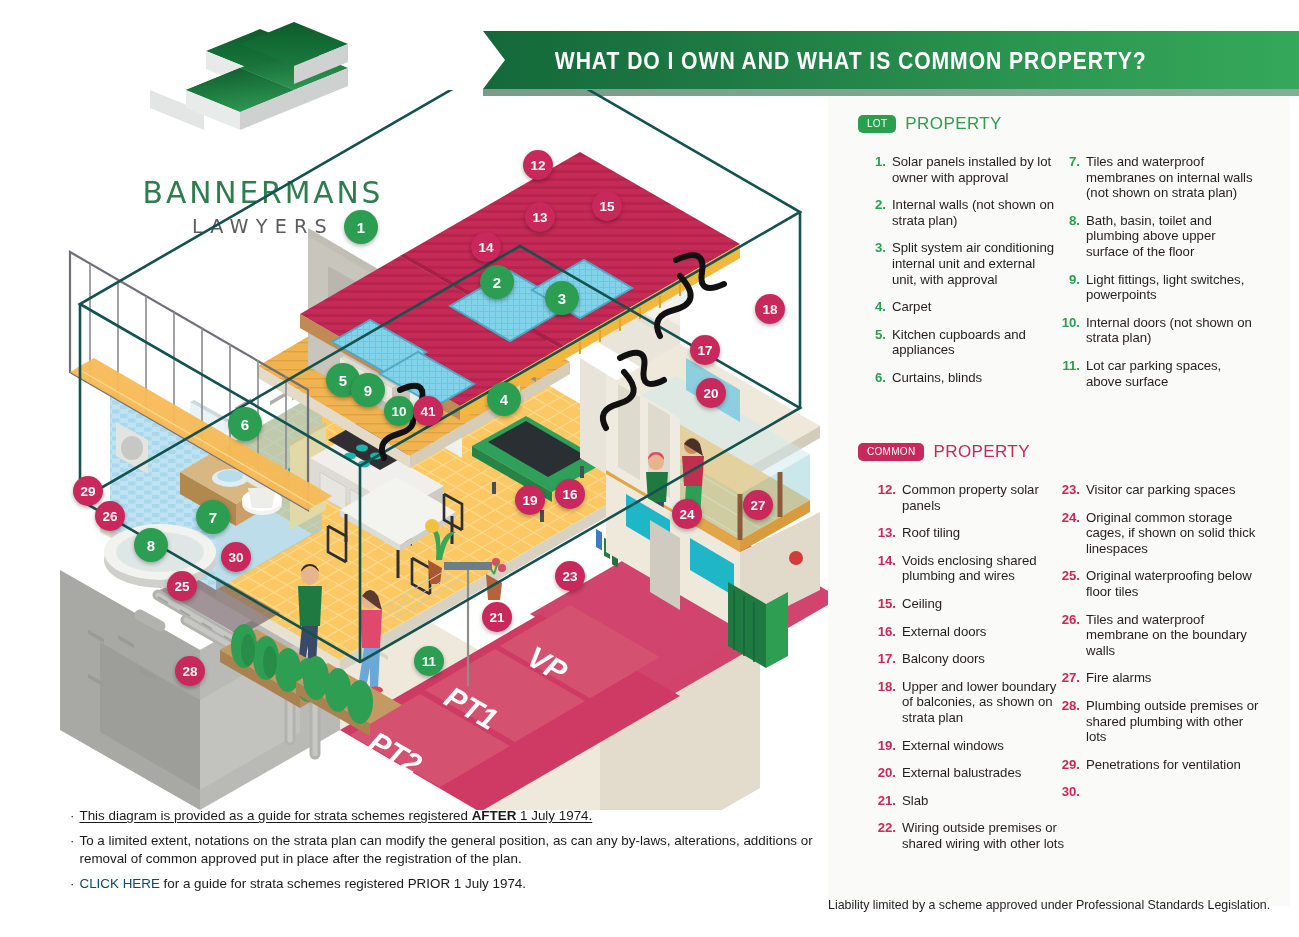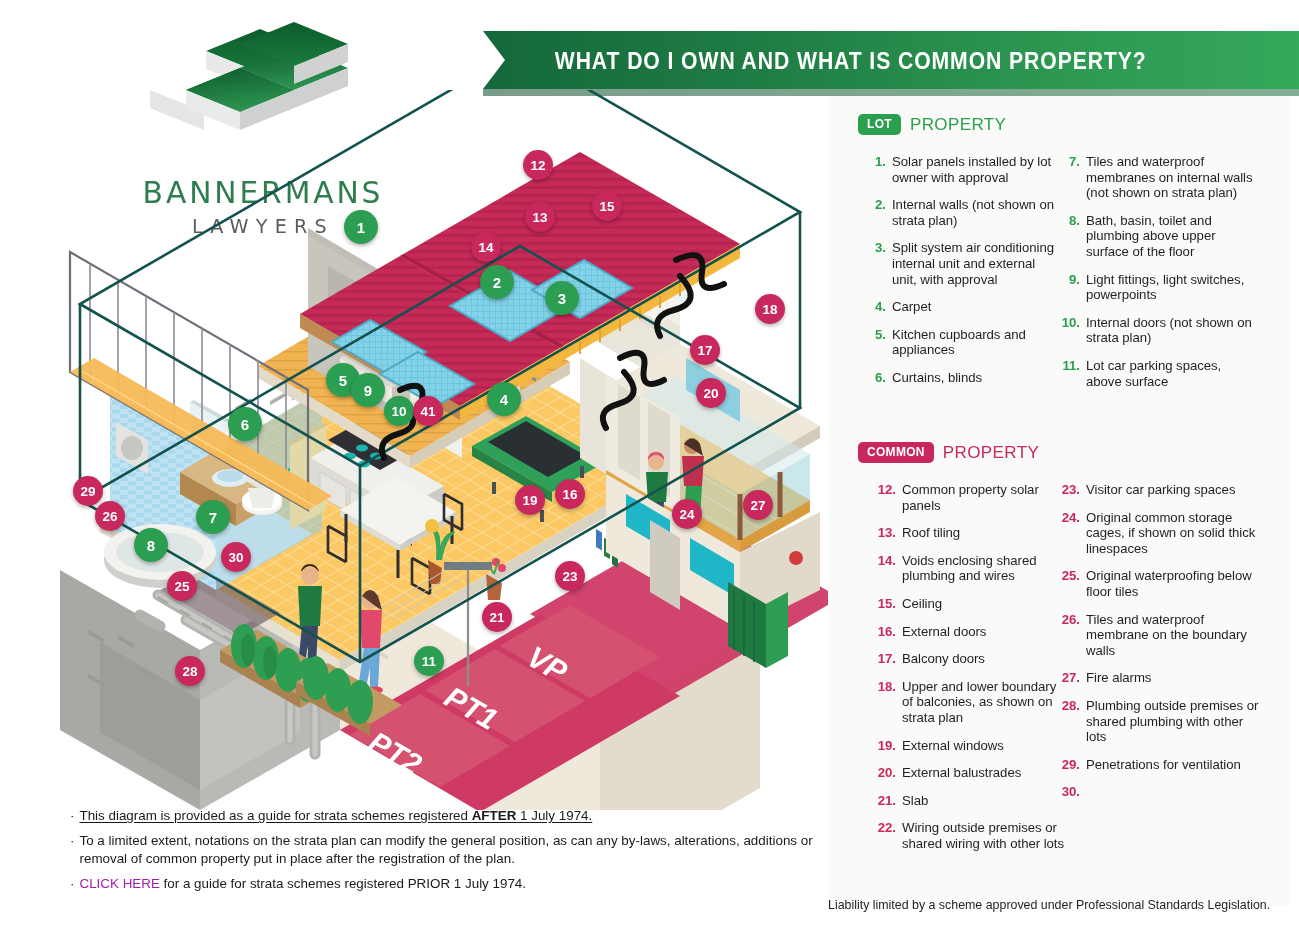--- a/index.html
+++ b/index.html
@@ -54,21 +54,21 @@
   }
 
   
   .legend {
     position: absolute; left: 828px; top: 96px;
     width: 462px; height: 810px;
     background: #fafaf8;
   }
   .legend-head { position: absolute; display: flex; align-items: center; gap: 9px; }
   .badge {
-    display: inline-block; color: #fff; font-weight: bold; font-size: 12px;
+    display: inline-block; color: #fff; font-weight: normal; font-size: 10px;
     padding: 3px 9px 4px; border-radius: 5px; letter-spacing: .3px;
     font-family: "Liberation Sans Narrow","Liberation Sans",sans-serif;
   }
   .badge.lot { background: #2aa04e; }
   .badge.common { background: #c8285b; }
   .head-label {
     font-size: 17px; letter-spacing: .4px;
     font-family: "Liberation Sans Narrow","Liberation Sans",sans-serif;
   }
   .head-label.lot { color: #2aa04e; }
@@ -103,21 +103,21 @@
     margin-bottom: 14px;
   }
   .note-line {
     font-size: 13.4px; line-height: 18px; color: #1a1a1a; margin-bottom: 7px;
     font-family: "Liberation Sans Narrow","Liberation Sans",sans-serif;
     display: flex; gap: 5px;
   }
   .note-line .dot { flex: 0 0 auto; }
   .note-line.underlined .body { text-decoration: underline; text-underline-offset: 2px; }
   .note-line .body b { font-weight: bold; }
-  .click { color: #a21caf; text-align: center; }
+  .click { color: #0c4a6e; text-align: center; }
 
   
   .illus { position: absolute; left: 40px; top: 90px; width: 800px; height: 720px; }
   .marker-layer { position: absolute; left: 0; top: 0; width: 1299px; height: 937px; pointer-events: none; }
   .mk {
     position: absolute; width: 34px; height: 34px; border-radius: 50%;
     display: flex; align-items: center; justify-content: center;
     color: #fff; font-weight: bold; font-size: 15px;
     font-family: "Liberation Sans Narrow","Liberation Sans",sans-serif;
     box-shadow: 0 2px 4px rgba(0,0,0,.30);
@@ -814,21 +814,21 @@
   <div class="liability">Liability limited by a scheme approved under Professional Standards Legislation.</div>
 
   <div class="note">
     <div id="note-lines">
         <div class="note-line underlined">
           <span class="dot">·</span>
           <span class="body">This diagram is provided as a guide for strata schemes registered <b>AFTER</b> 1 July 1974.</span>
         </div>
         <div class="note-line">
           <span class="dot">·</span>
-          <span class="body">To a limited extent, notations on the strata plan can modify the general position, as can any by-laws, alterations, additions or removal of common property put in place after the registration of the plan.</span>
+          <span class="body">To a limited extent, notations on the strata plan can modify the general position, as can any by-laws, alterations, additions or removal of common approved put in place after the registration of the plan.</span>
         </div>
         <div class="note-line">
           <span class="dot">·</span>
           <span class="body"><span class="click">CLICK HERE</span> for a guide for strata schemes registered PRIOR 1 July 1974.</span>
         </div>
       </div>
   </div>
 
 </div>
 

